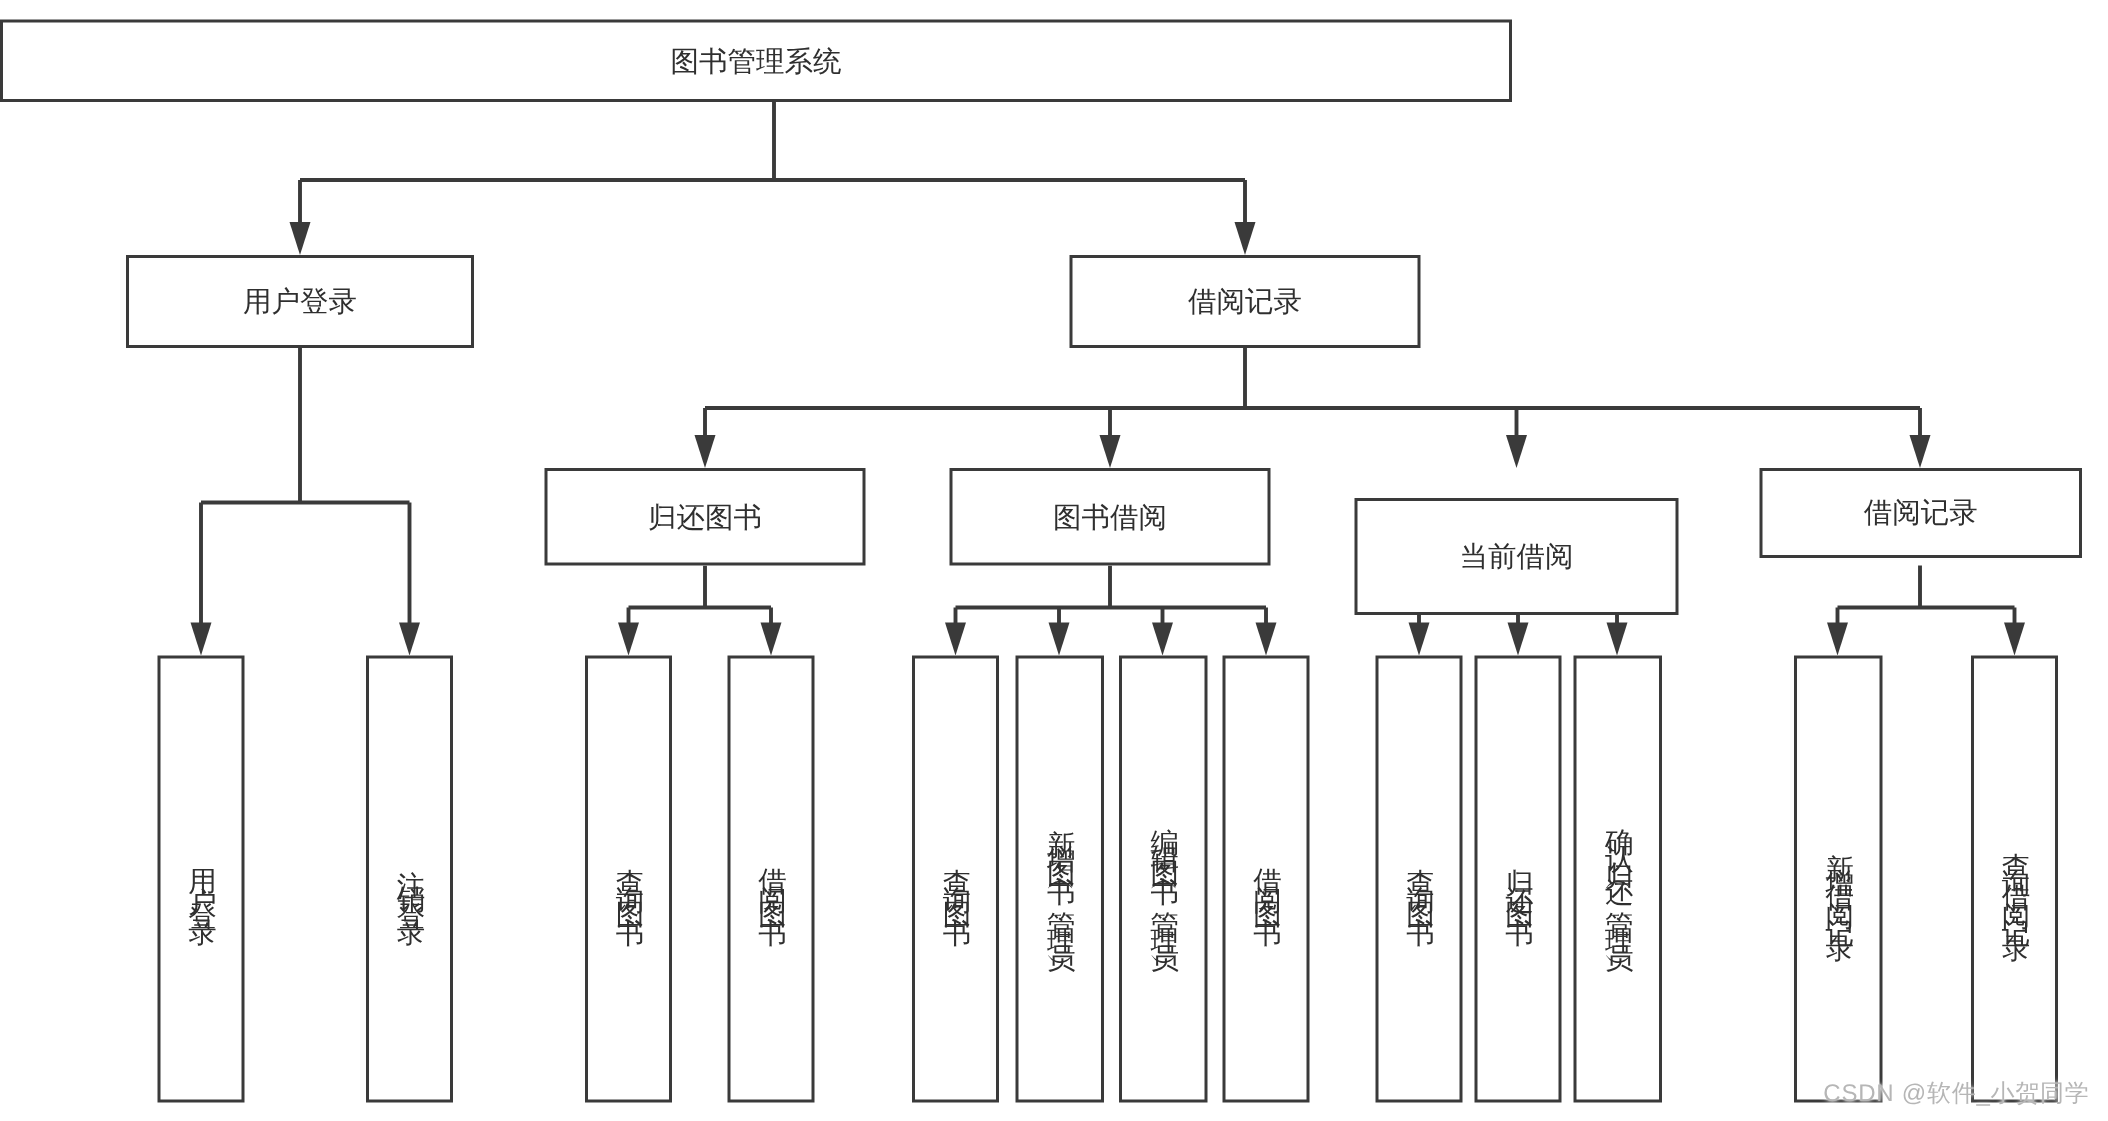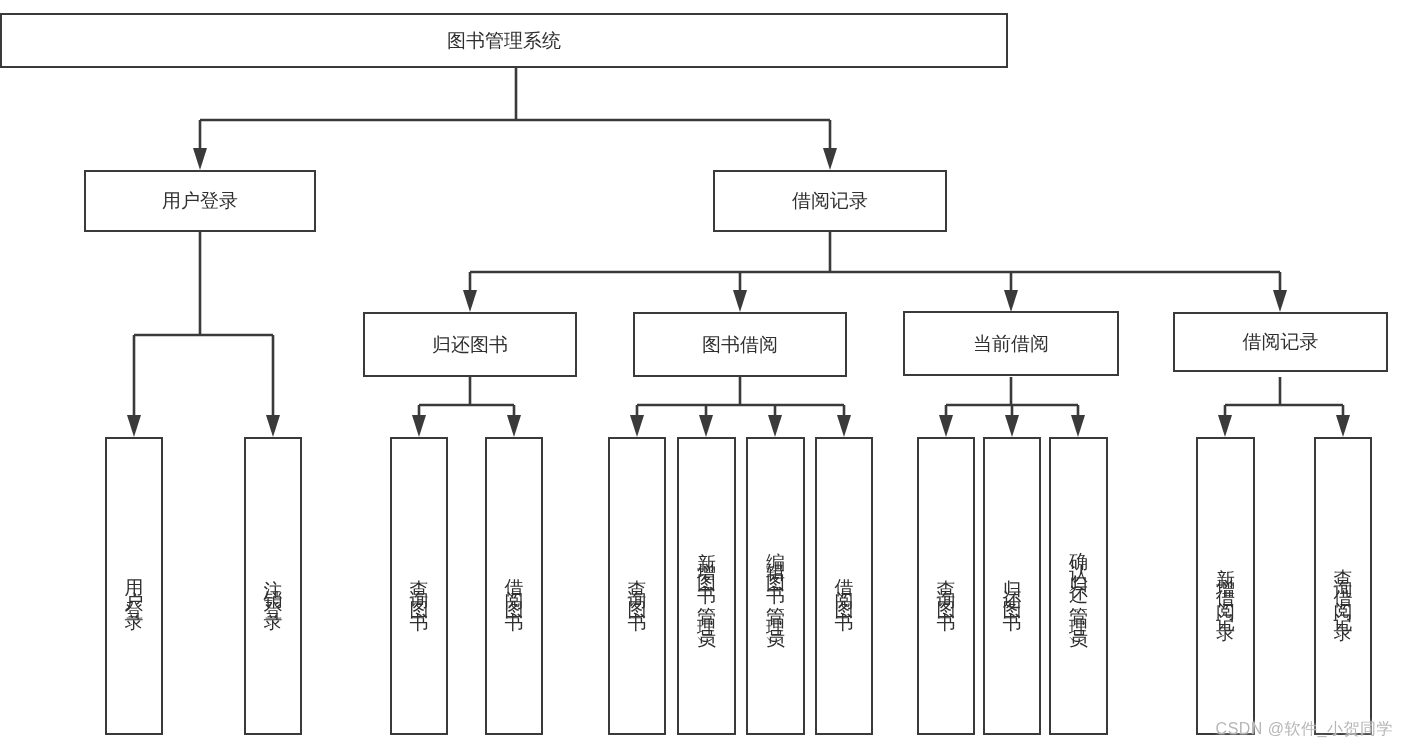--- a/index.html
+++ b/index.html
@@ -13,21 +13,21 @@
   .watermark{position:absolute;right:12px;bottom:7px;font-size:16px;color:#b6b6b6;z-index:6;
              letter-spacing:0.5px;text-shadow:0 0 2px rgba(255,255,255,0.95),0 0 4px rgba(255,255,255,0.85);}
   
   #n-root{left:0;top:13px;width:1008px;height:55px;}
   
   #n-user-login{left:84px;top:170px;width:232px;height:62px;}
   #n-book-mgmt{left:713px;top:170px;width:234px;height:62px;}
   
   #n-new-book{left:363px;top:312px;width:214px;height:65px;}
   #n-book-borrow{left:633px;top:312px;width:214px;height:65px;text-align:center;}
-  #n-current-borrow{left:903px;top:311px;width:216px;height:65px;}
+  #n-current-borrow{left:903px;top:332px;width:216px;height:78px;}
   #n-borrow-records{left:1173px;top:312px;width:215px;height:60px;}
   
   #n-l1{left:105px;width:58px;}
   #n-l2{left:244px;width:58px;}
   #n-l3{left:390px;width:58px;}
   #n-l4{left:485px;width:58px;}
   #n-l5{left:608px;width:58px;}
   #n-l6{left:677px;width:59px;}
   #n-l7{left:746px;width:59px;}
   #n-l8{left:815px;width:58px;}

